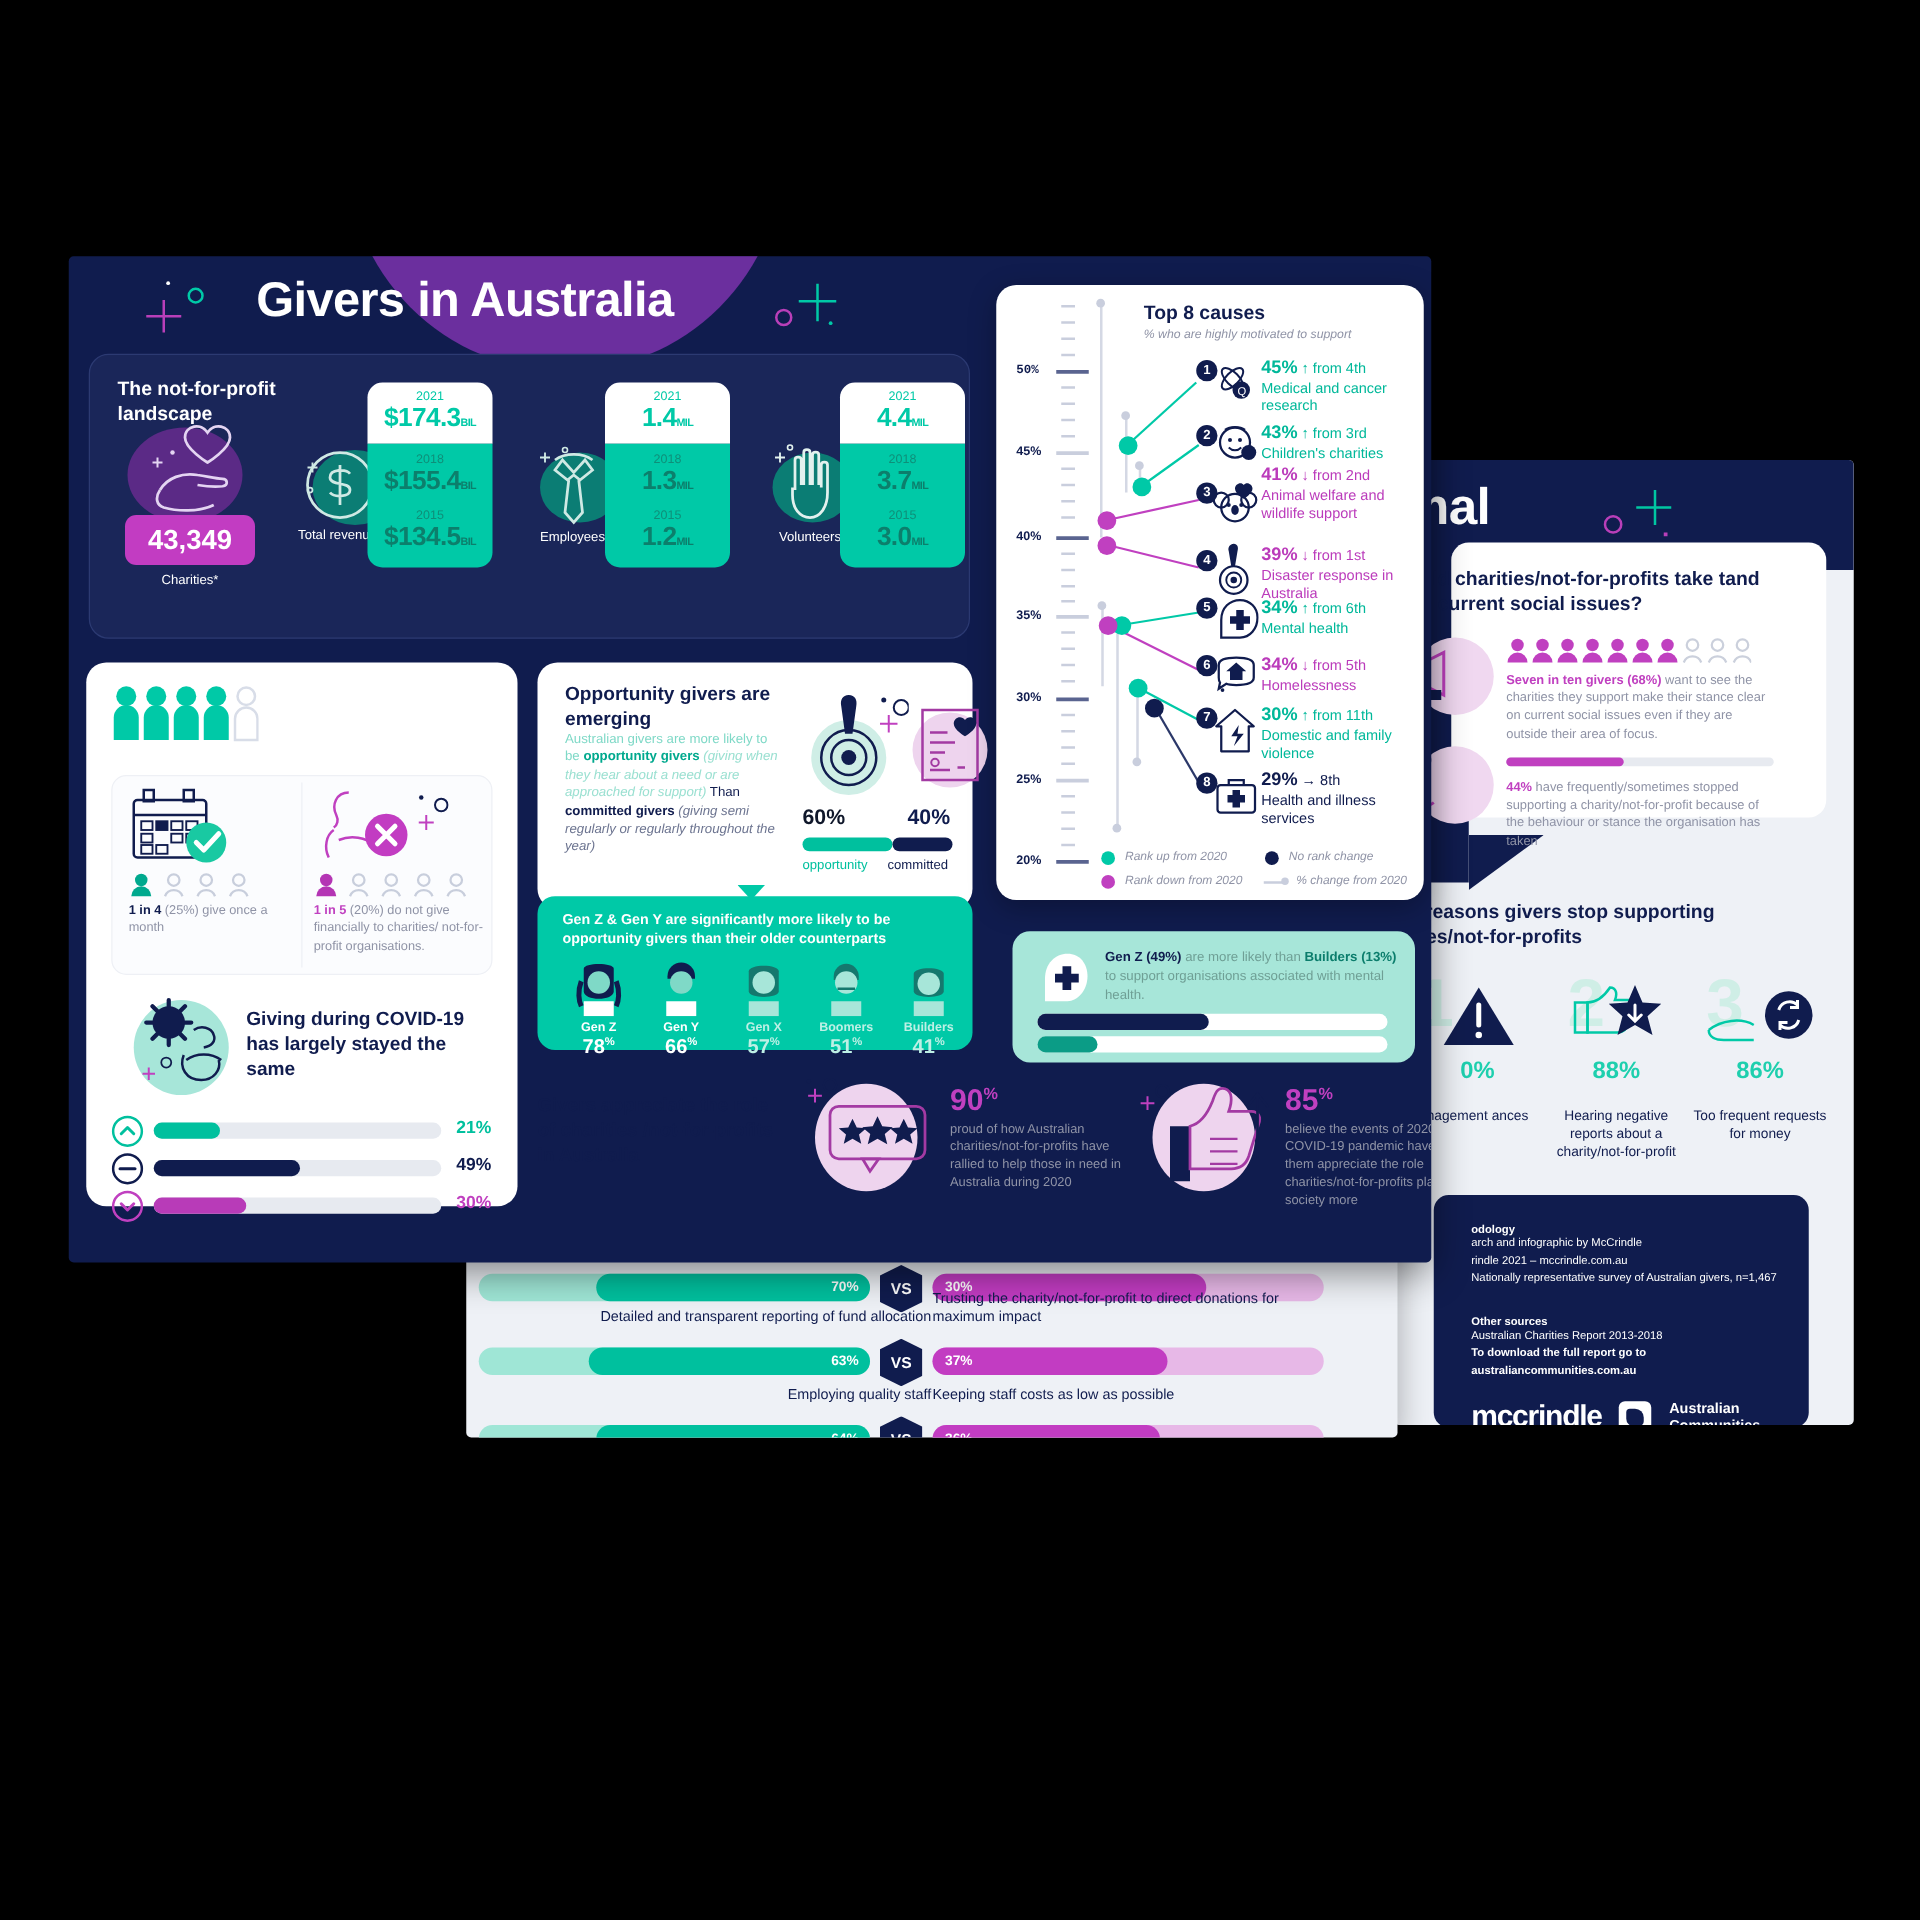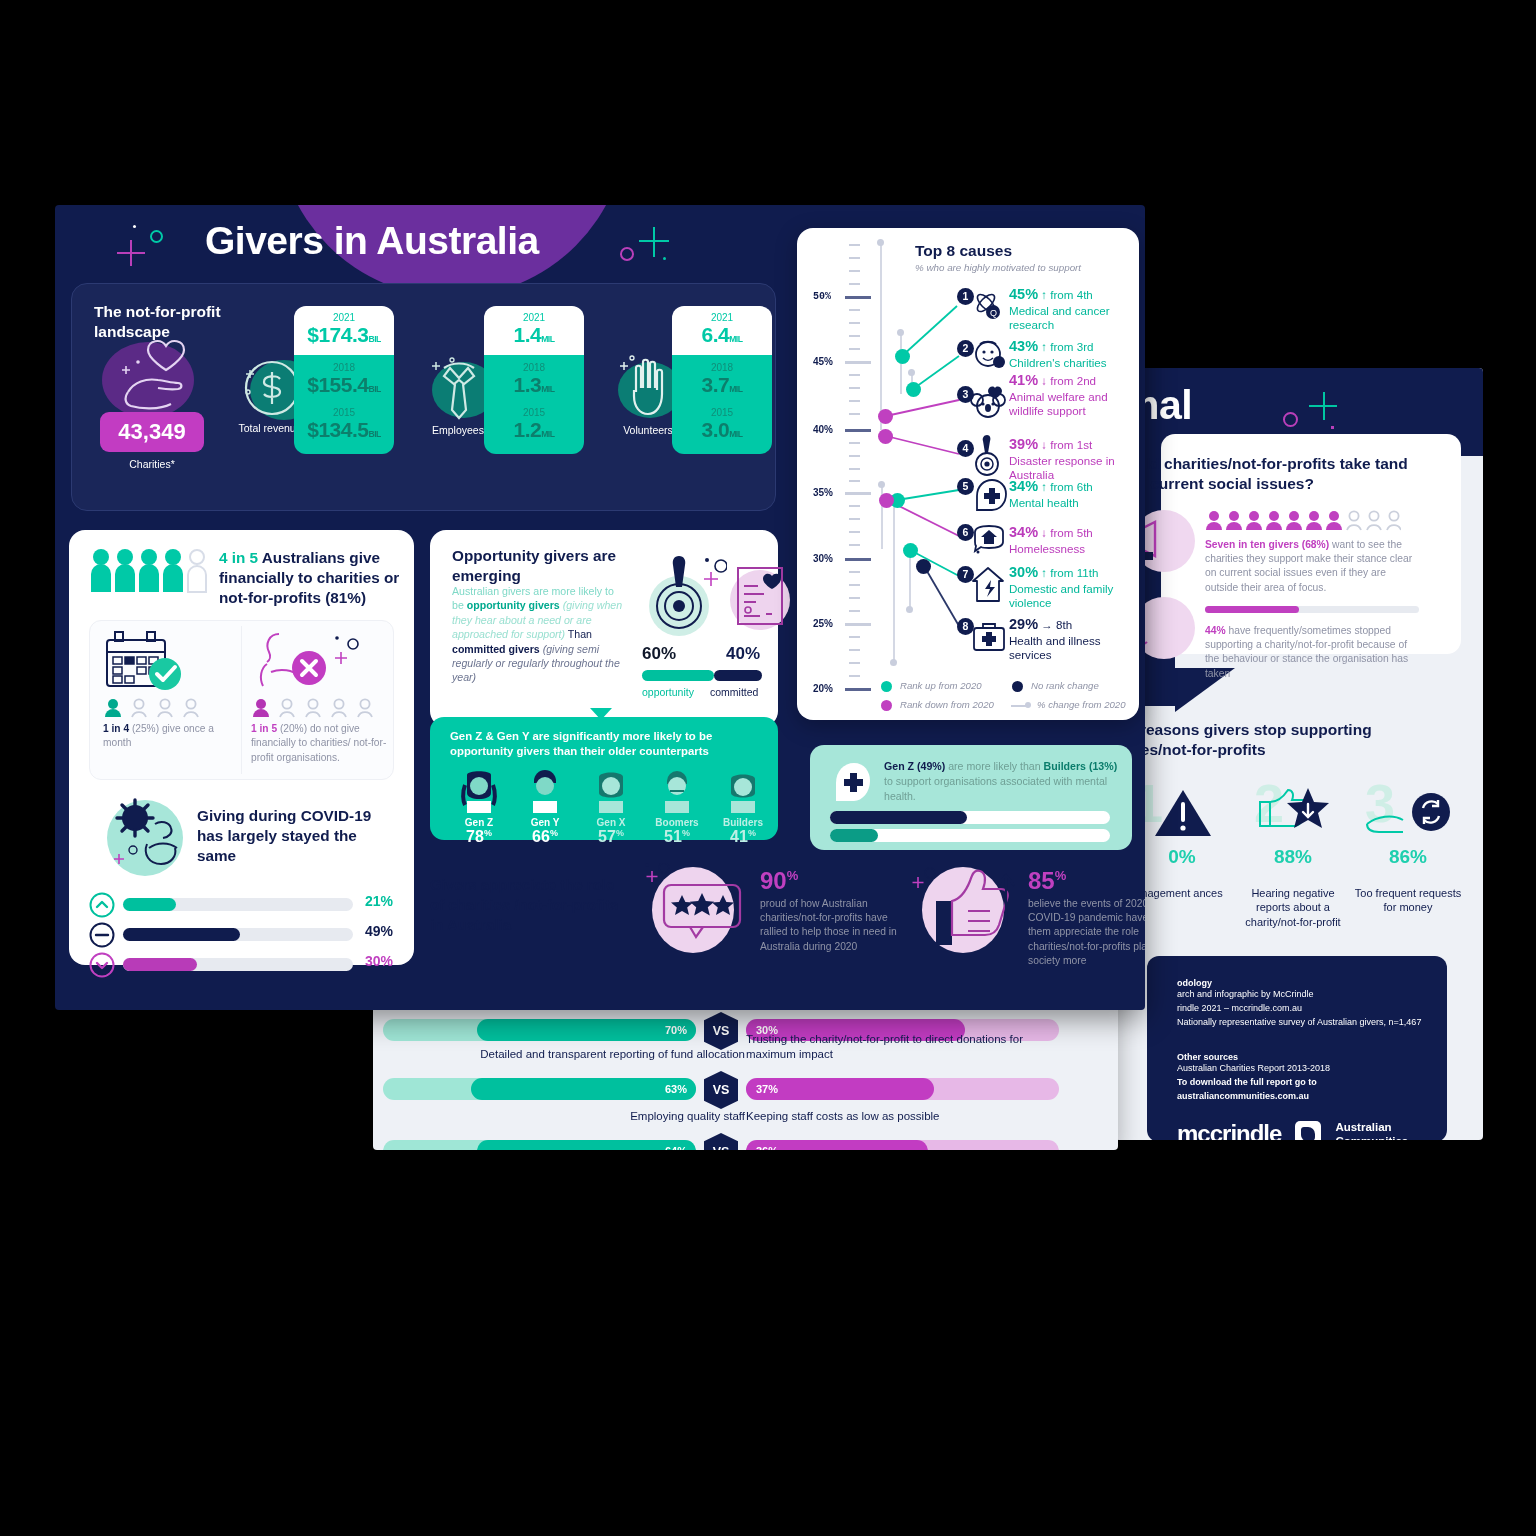--- a/index.html
+++ b/index.html
@@ -416,21 +416,21 @@
       <div class="blob-teal" style="left:546px;top:78px;width:64px;height:56px;"></div>
       <svg class="abs" style="left:538px;top:60px;" width="78" height="84" viewBox="0 0 78 84">
         <path d="M26 48V24c0-3 5-3 5 0v20 M33 44V18c0-3 5-3 5 0v26 M40 44V20c0-3 5-3 5 0v24 M47 46V28c0-3 5-3 5 0v22c0 12-6 20-14 20s-14-7-14-18v-6" fill="none" stroke="#e2f1ee" stroke-width="2.2" stroke-linejoin="round"></path>
         <path d="M14 18l0 8 M10 22l8 0" stroke="#e2f1ee" stroke-width="1.5"></path>
         <circle cx="22" cy="14" r="2" fill="none" stroke="#e2f1ee" stroke-width="1.3"></circle>
       </svg>
       <div class="caplabel" style="left:534px;top:140px;width:84px;">Volunteers</div>
       <div class="statcol" style="left:600px;top:22px;width:100px;">
         <div class="top">
           <div class="yr">2021</div>
-          <div class="val"><span>6.4</span><span class="unit">MIL</span></div>
+          <div class="val"><span>4.4</span><span class="unit">MIL</span></div>
         </div>
         <div class="rest">
           <div class="yr2">2018</div>
           <div class="val2"><span>3.7</span><span class="unit">MIL</span></div>
           <div class="yr2" style="margin-top:10px;">2015</div>
           <div class="val2"><span>3.0</span><span class="unit">MIL</span></div>
         </div>
       </div>
     </div>
 
@@ -444,24 +444,20 @@
           <circle cx="60" cy="9" r="8"></circle>
             <path d="M50 44V26a10 10 0 0120 0v18z"></path>
           <circle cx="84" cy="9" r="8"></circle>
             <path d="M74 44V26a10 10 0 0120 0v18z"></path>
         </g>
         <g fill="none" stroke="#d8dde8" stroke-width="2">
           <circle cx="108" cy="9" r="7"></circle>
             <path d="M99 44V27a9 9 0 0118 0v17z"></path>
         </g>
       </svg>
-      <div class="h1w abs" style="left:150px;top:18px;width:190px;">
-        <span class="t">4 in 5</span>
-        <span>Australians give financially to charities or not-for-profits (81%)</span>
-      </div>
 
       <div class="abs" style="left:20px;top:90px;width:305px;height:160px;background:#fbfcfe;border:1px solid #eef0f5;border-radius:12px;"></div>
       <div class="abs" style="left:172px;top:96px;width:1px;height:148px;background:#eef0f5;"></div>
 
       <svg class="abs" style="left:34px;top:100px;" width="90" height="66" viewBox="0 0 90 66">
         <rect x="4" y="10" width="58" height="46" rx="3" fill="none" stroke="#101c4e" stroke-width="2"></rect>
         <path d="M4 22h58" stroke="#101c4e" stroke-width="2"></path>
         <rect x="12" y="2" width="8" height="9" fill="none" stroke="#101c4e" stroke-width="2"></rect>
         <rect x="44" y="2" width="8" height="9" fill="none" stroke="#101c4e" stroke-width="2"></rect>
         <g fill="none" stroke="#101c4e" stroke-width="1.5">

